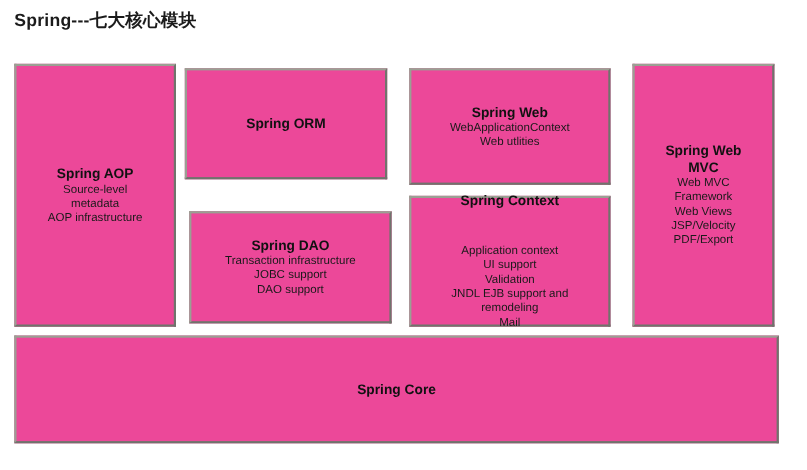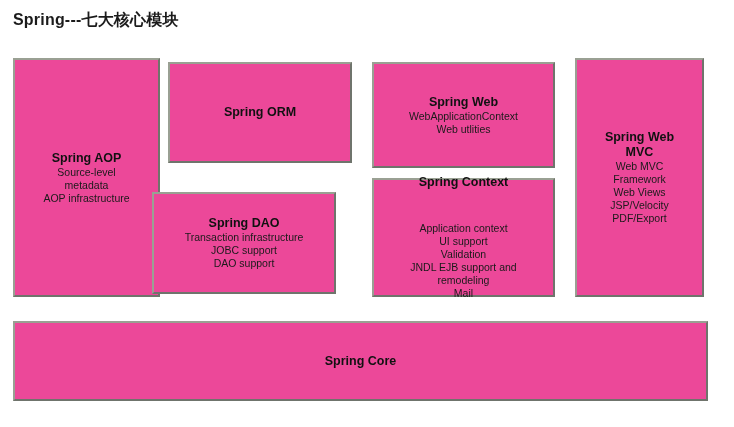--- a/index.html
+++ b/index.html
@@ -59,25 +59,25 @@
     line-height: 13px;
     color: #1a1a1a;
   }
   .module-lines div {
     white-space: pre-line;
   }
 
   
   #box-aop       { left: 13px;  top: 58px;  width: 147px; height: 239px; }
   #box-orm       { left: 168px; top: 62px;  width: 184px; height: 101px; }
-  #box-dao       { left: 152px; top: 192px; width: 184px; height: 102px; }
+  #box-dao       { left: 172px; top: 192px; width: 184px; height: 102px; }
   #box-web       { left: 372px; top: 62px;  width: 183px; height: 106px; }
   #box-context   { left: 372px; top: 178px; width: 183px; height: 119px; gap: 32px; }
   #box-webmvc    { left: 575px; top: 58px;  width: 129px; height: 239px; }
-  #box-core      { left: 13px;  top: 321px; width: 695px; height: 80px; text-align: center; }
+  #box-core      { left: 13px;  top: 305px; width: 695px; height: 98px; text-align: center; }
 
   #box-aop .module-title,
   #box-webmvc .module-title { font-size: 12.5px; }
 </style>
 </head>
 <body>
 
 <div id="page-title">Spring---七大核心模块</div>
 
 <div class="module-box" id="box-aop">

